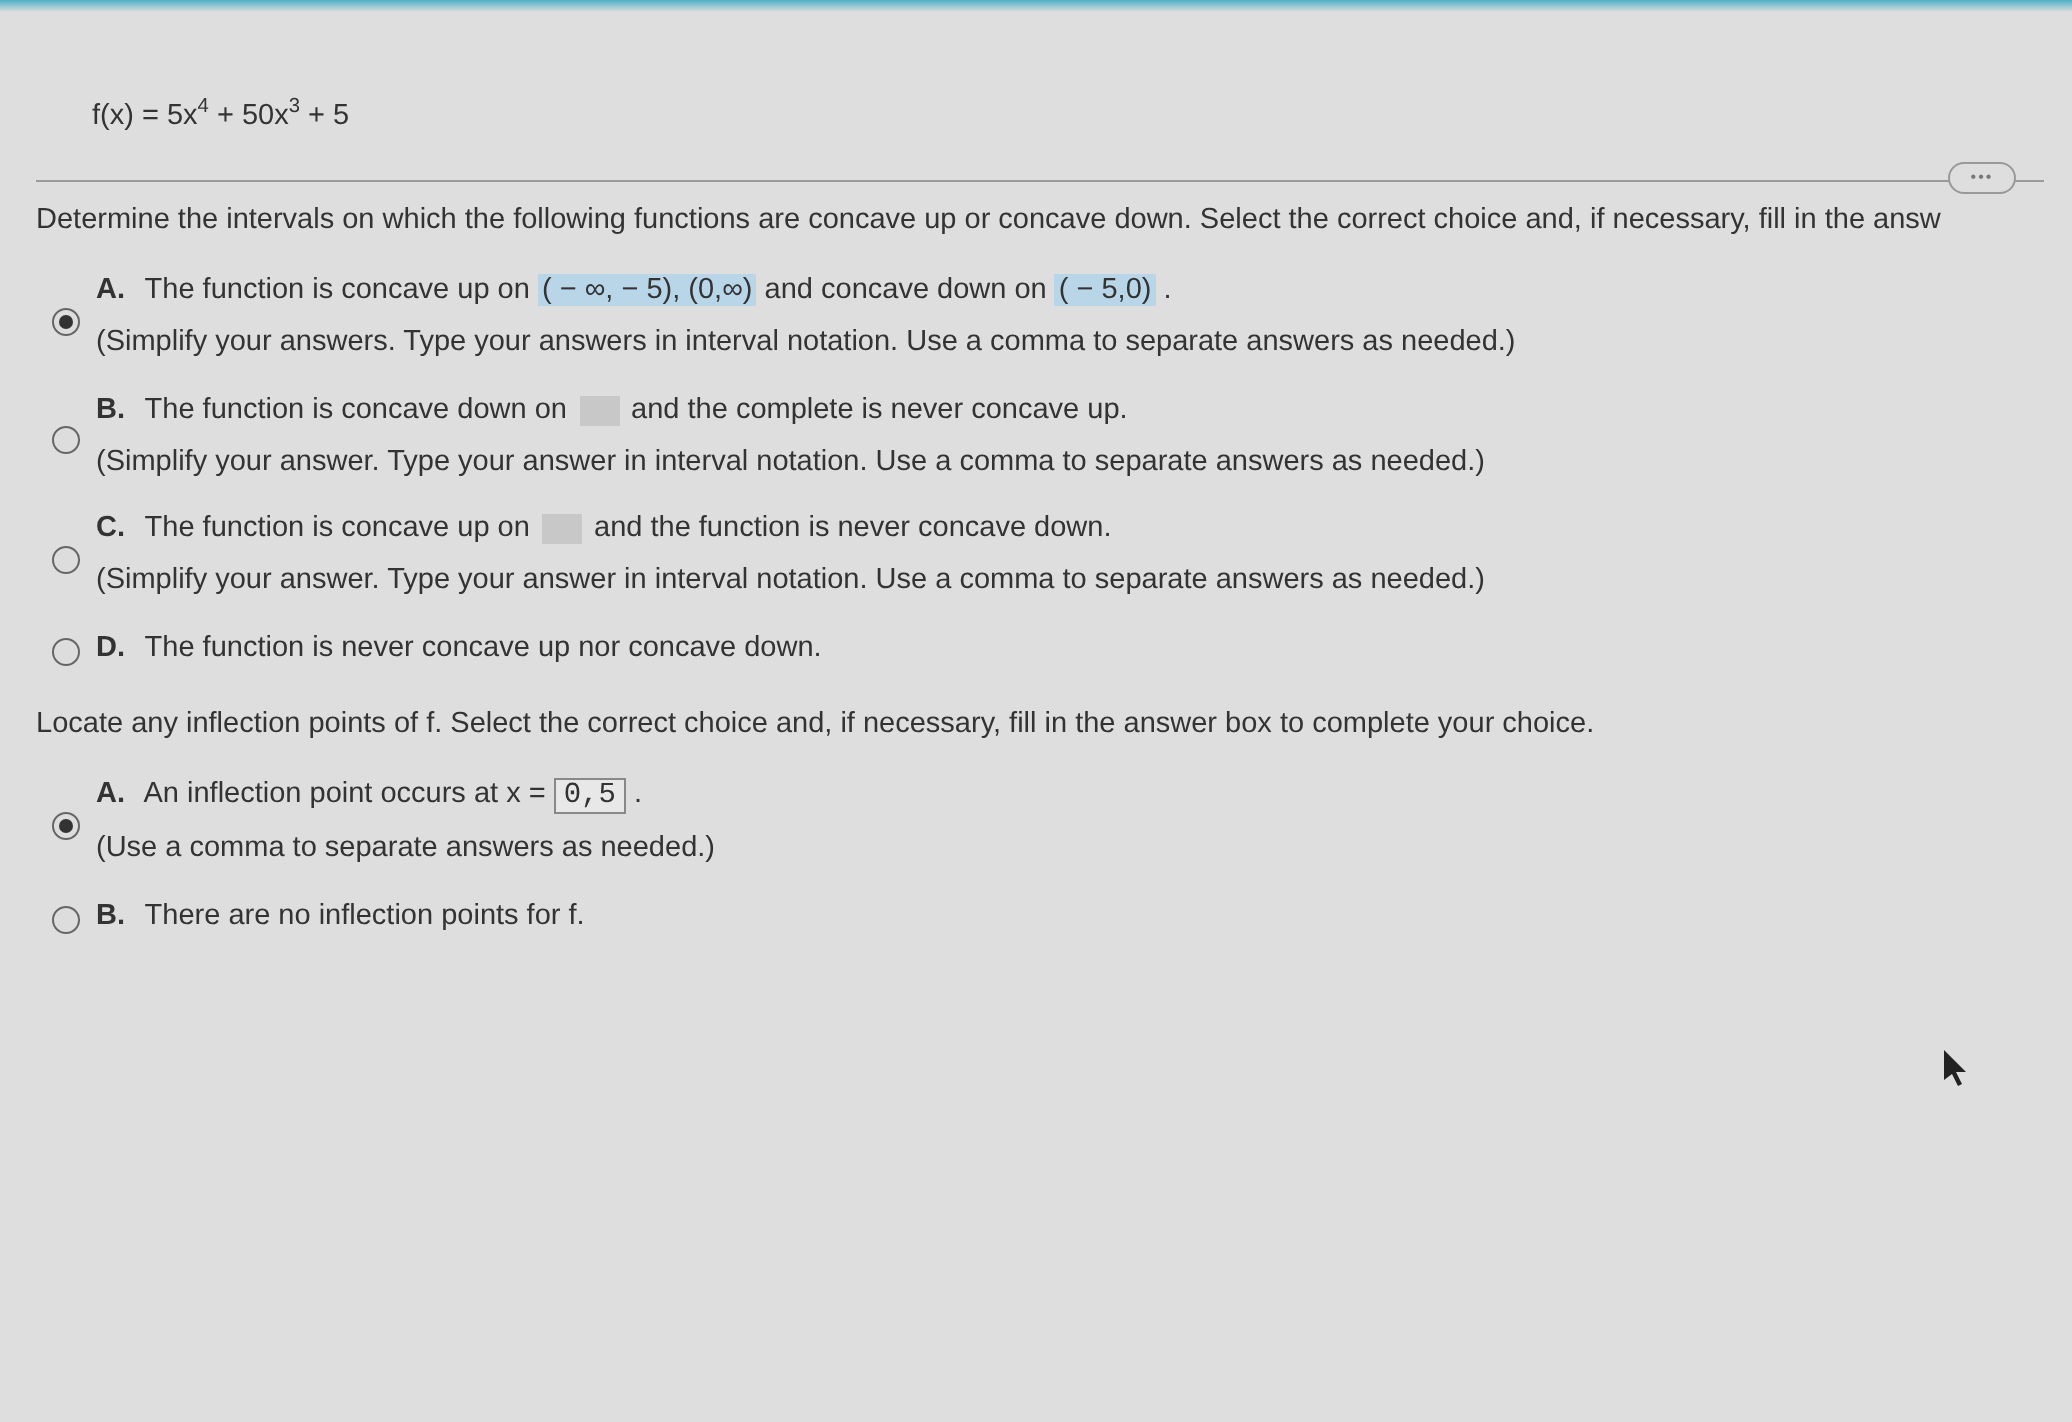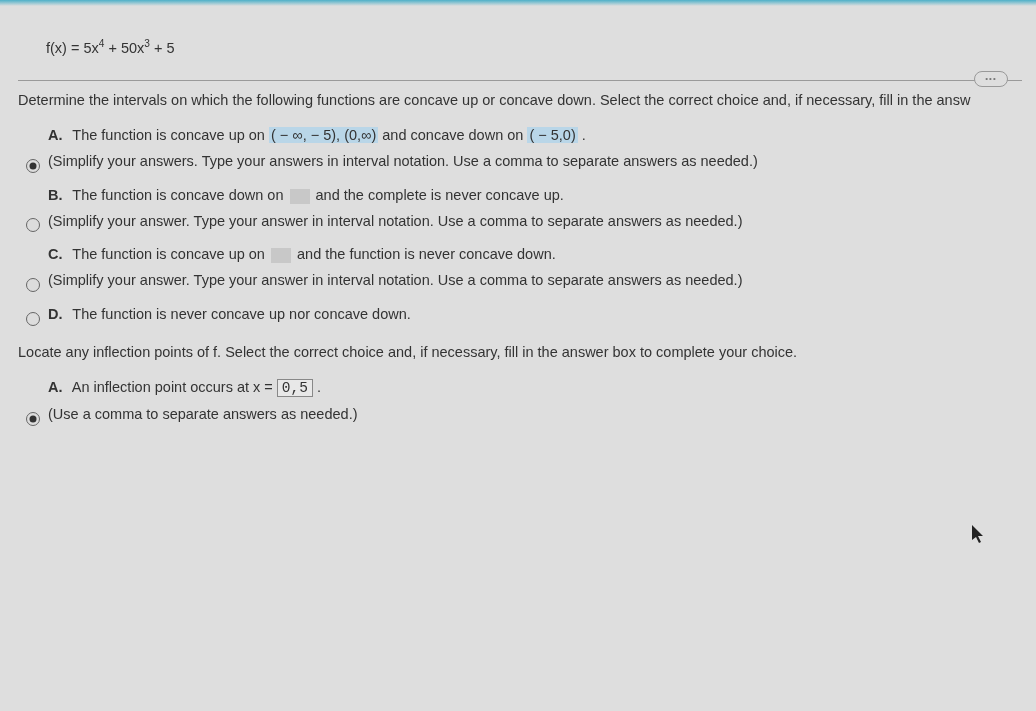--- a/index.html
+++ b/index.html
@@ -18,21 +18,21 @@
       height: 6px;
       background: linear-gradient(to bottom, #4db0c8, #dedede);
     }
     .content {
       padding: 16px 14px 0 18px;
     }
     .question-header {
       margin-bottom: 10px;
     }
     .formula {
-      margin: 14px 0 20px 28px;
+      margin: 24px 0 20px 28px;
       font-family: Arial, sans-serif;
     }
     .hr {
       border: none;
       border-top: 1px solid #9a9a9a;
       margin: 0;
       position: relative;
     }
     .pill {
       position: absolute;
@@ -47,21 +47,21 @@
       align-items: center;
       justify-content: center;
       font-size: 8px;
       letter-spacing: 1px;
       color: #777;
     }
     .section-label { margin: 9px 0 14px 0; }
     .choices { margin-left: 8px; }
     .choice {
       display: flex;
-      align-items: flex-end;
+      align-items: center;
       margin-bottom: 12px;
       gap: 8px;
     }
     .radio {
       width: 14px; height: 14px;
       border: 1.5px solid #666;
       border-radius: 50%;
       flex-shrink: 0;
       margin-top: 3px;
       position: relative;
@@ -177,20 +177,27 @@
       <div class="radio selected"></div>
       <div class="choice-body">
         <span class="letter">A.</span>
         <span>An inflection point occurs at x = </span>
         <span class="answer-box">0,5</span>
         <span>.</span>
         <div class="hint">(Use a comma to separate answers as needed.)</div>
       </div>
     </div>
 
+    <div class="choice">
+      <div class="radio"></div>
+      <div class="choice-body">
+        <span class="letter">B.</span>
+        <span>There are no inflection points for f.</span>
+      </div>
+    </div>
   </div>
 </div>
 
 <div class="cursor">
   <svg width="16" height="20" viewBox="0 0 16 20">
       <path d="M0 0 L0 15 L4 12 L7 18 L9 17 L6 11 L11 11 Z" fill="#222"></path>
     </svg>
 </div>
 
 </body></html>

